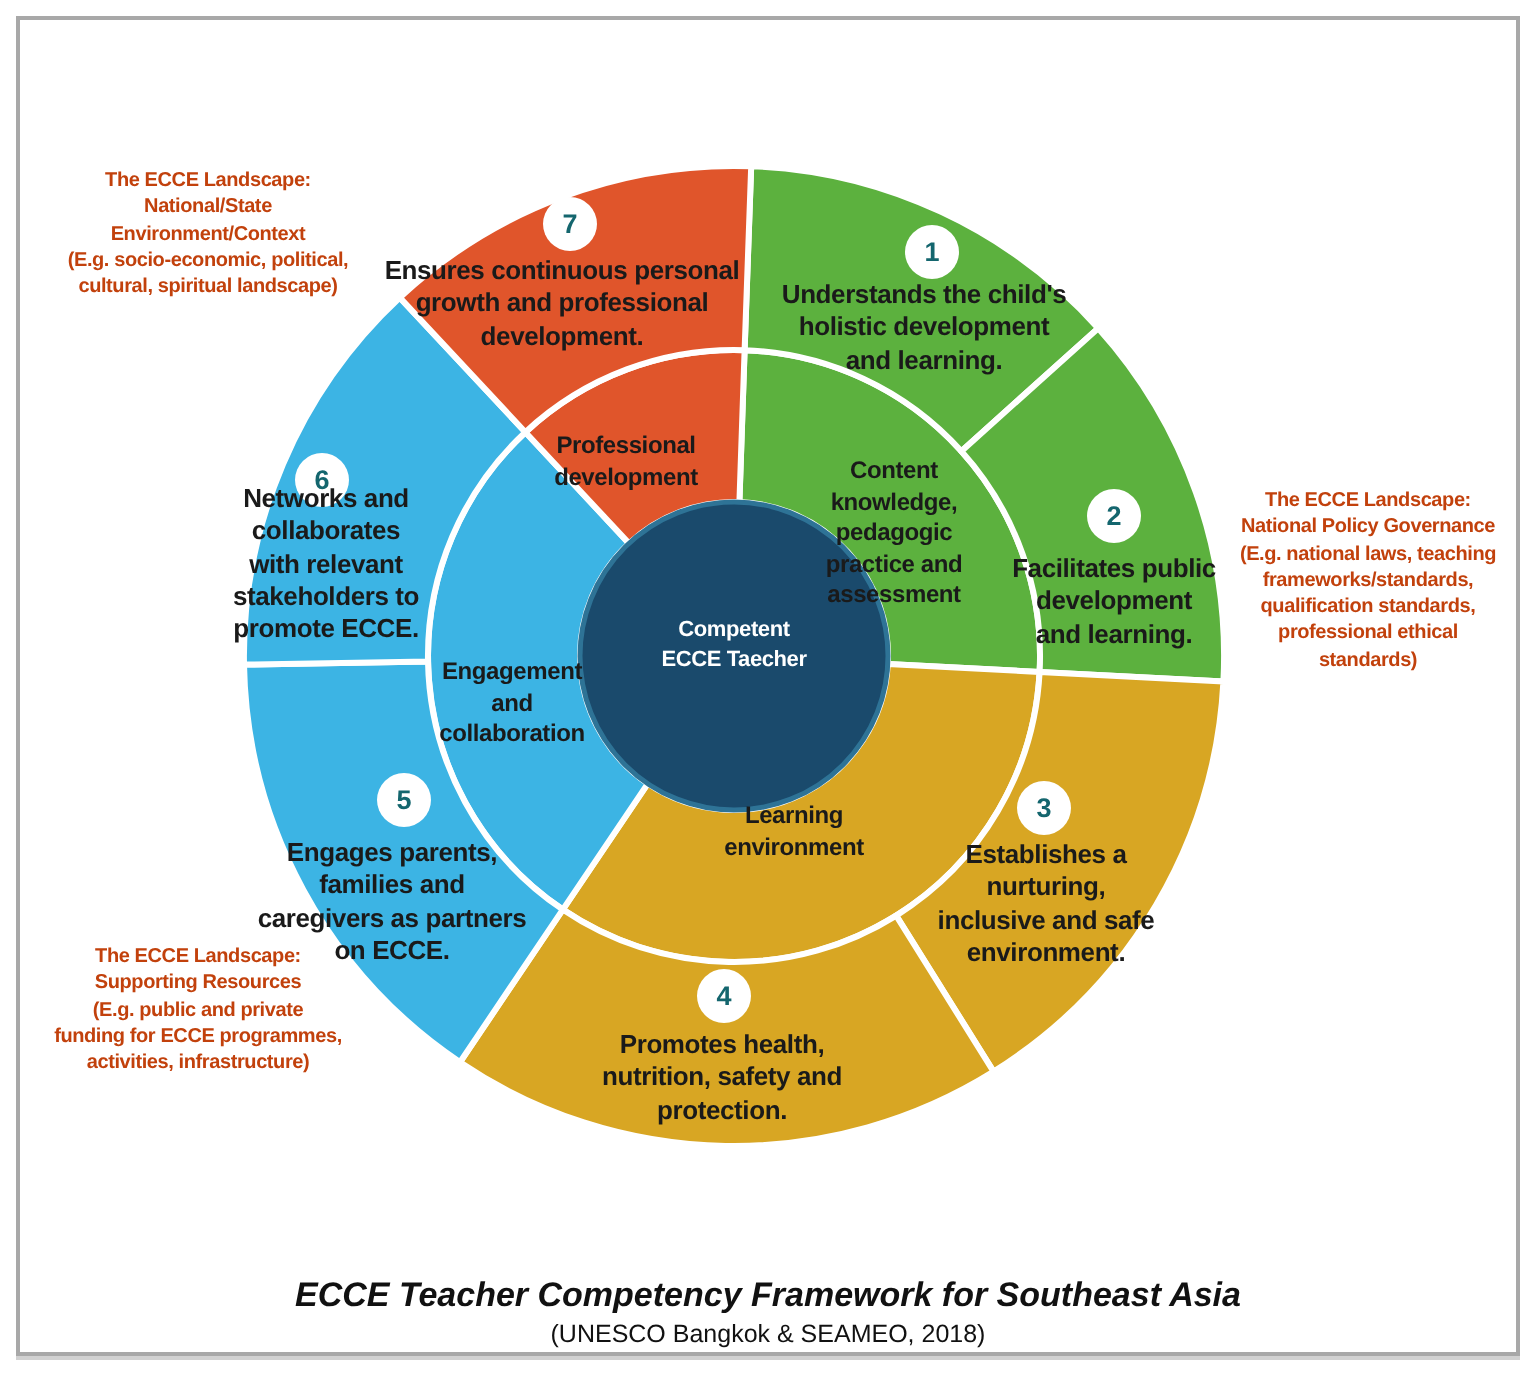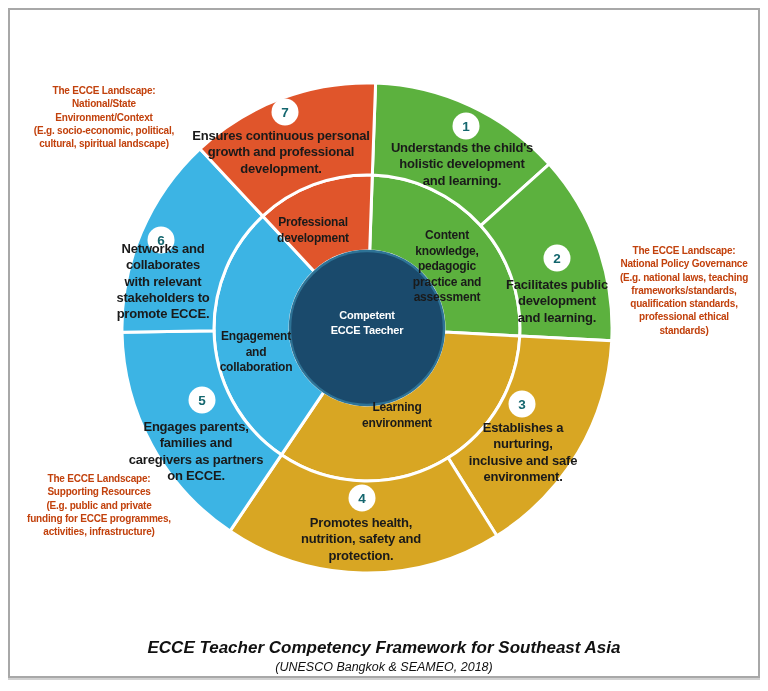--- a/index.html
+++ b/index.html
@@ -19,21 +19,21 @@
   .center-label{position:absolute;left:367px;top:323px;transform:translate(-50%,-50%);
                 color:#ffffff;font-weight:700;font-size:11px;line-height:1.35;
                 text-align:center;white-space:pre-line;letter-spacing:-0.2px;}
   .landscape{position:absolute;text-align:center;font-weight:700;color:#c2410c;
              font-size:10px;line-height:1.33;white-space:pre-line;letter-spacing:-0.2px;}
   .landscape.tl{left:13px;top:84px;width:182px;}
   .landscape.r{left:596px;top:244px;width:176px;}
   .landscape.bl{left:9px;top:472px;width:180px;}
   .caption{position:absolute;left:0;right:0;top:637px;text-align:center;color:#111;}
   .caption-main{font-style:italic;font-weight:700;font-size:17px;line-height:1.3;}
-  .caption-sub{font-style:italic;font-size:12.5px;line-height:1.3;}
+  .caption-sub{font-size:12.5px;line-height:1.3;}
 </style>
 </head>
 <body>
 
 <div class="stage">
   <div class="frame"></div>
 
   <svg id="wheel-svg" width="768" height="691" viewBox="0 0 768 691">
       <path d="M 372.3 175.1 A 153 153 0 0 1 519.8 336.0 L 443.9 332.0 A 77 77 0 0 0 369.7 251.0 Z" fill="#5cb13e" stroke="#ffffff" stroke-width="3" stroke-linejoin="round"></path>
       <path d="M 519.8 336.0 A 153 153 0 0 1 281.4 454.8 L 323.9 391.8 A 77 77 0 0 0 443.9 332.0 Z" fill="#d8a623" stroke="#ffffff" stroke-width="3" stroke-linejoin="round"></path>

